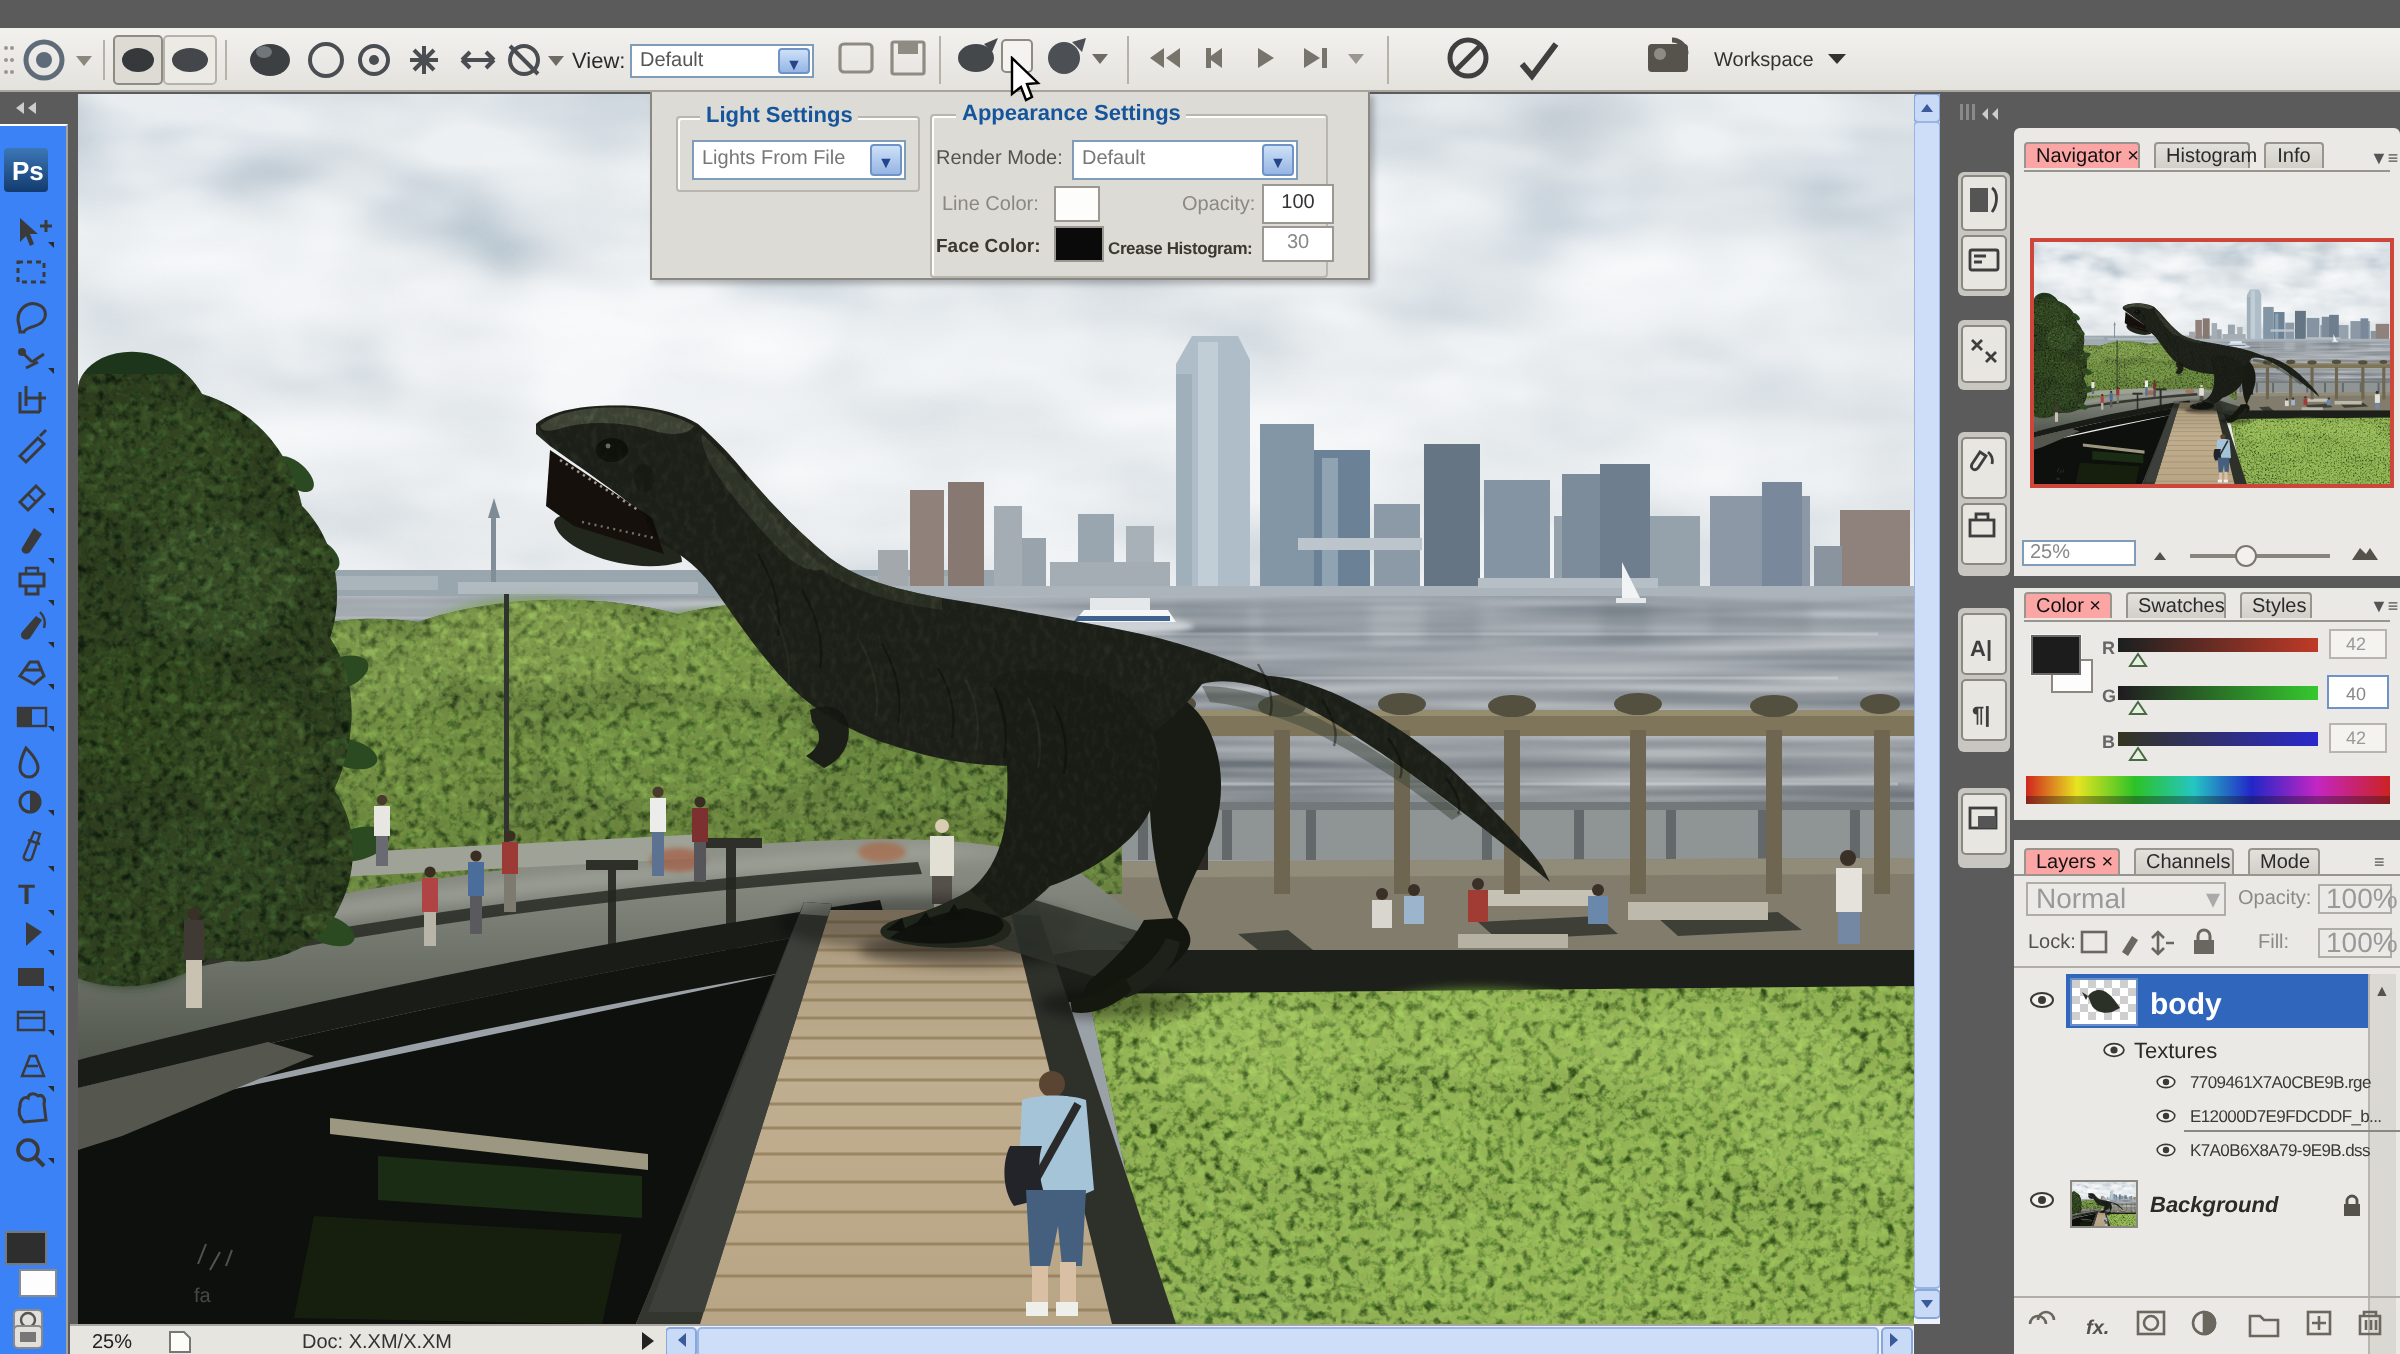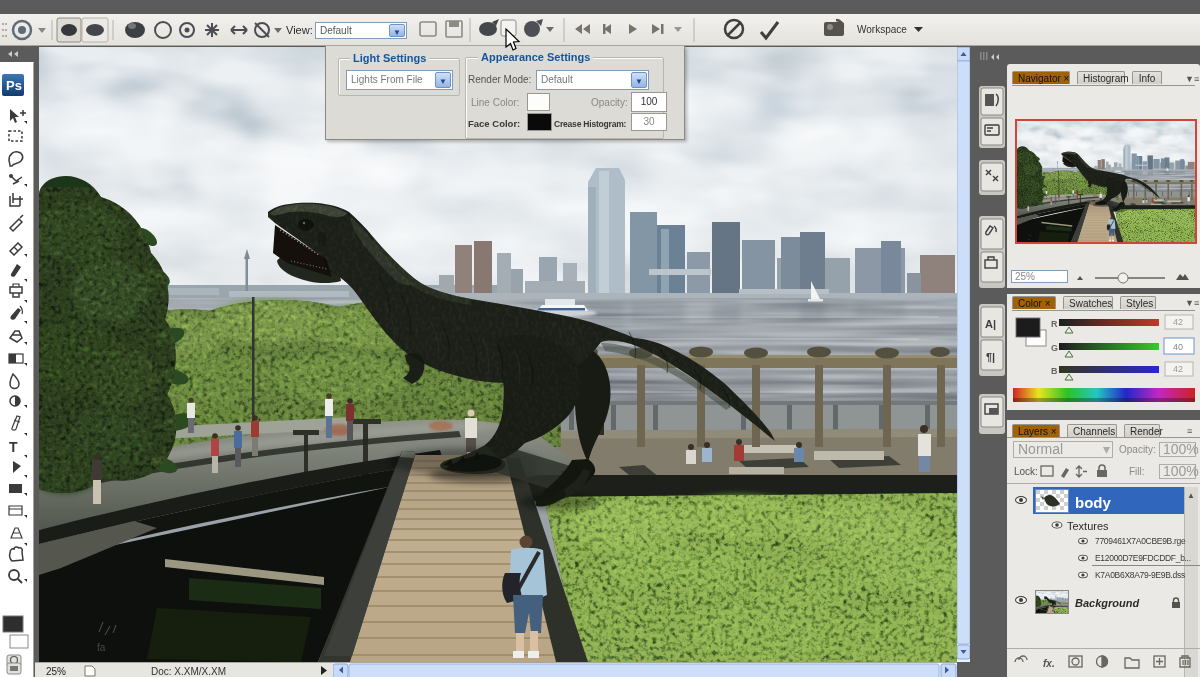--- a/index.html
+++ b/index.html
@@ -3,35 +3,35 @@
 <style>
 *{margin:0;padding:0;box-sizing:border-box}
 html,body{width:1200px;height:677px;overflow:hidden;font-family:"Liberation Sans",sans-serif}
 #app{position:relative;width:1200px;height:677px;background:#5b5b5b;overflow:hidden}
 .abs{position:absolute}
 #menubar{left:0;top:0;width:1200px;height:14px;background:#e7e5e0;border-bottom:1px solid #cfccc6;font-size:10.5px;color:#1a1a1a;font-weight:bold;letter-spacing:.2px}
 #menubar span{position:absolute;top:0px;white-space:nowrap}
 #psicon{left:2px;top:1px;width:15px;height:12px;background:linear-gradient(#4a7ab5,#1e4a80);color:#fff;font-size:9px;font-weight:bold;text-align:center;line-height:12px;border-radius:2px}
 #optbar{left:0;top:14px;width:1200px;height:32px;background:linear-gradient(#f2f1ee,#e4e2dd);border-bottom:1px solid #a9a69f}
 #toolhead{left:0;top:46px;width:34px;height:16px;background:#5b5b5b;color:#ddd}
-#toolcol{left:0;top:62px;width:34px;height:615px;background:#ffffff;border-right:1px solid #a5a29b;border-top:1px solid #fff}
+#toolcol{left:0;top:62px;width:34px;height:615px;background:#3b82f6;border-right:1px solid #a5a29b;border-top:1px solid #fff}
 #canvas{left:39px;top:47px;width:918px;height:615px;background:#9aa2a8}
 #vscroll{left:957px;top:47px;width:13px;height:615px;background:#f0f4fb}
 #statusbar{left:35px;top:662px;width:922px;height:15px;background:#e7e5e0;border-top:1px solid #a9a69f;font-size:10px;color:#222}
 #rightdock{left:970px;top:46px;width:230px;height:631px;background:#5b5b5b}
 #floatpanel{left:325px;top:46px;width:360px;height:94px;background:#dcdbd6;border:1px solid #8a8880;border-top:none;box-shadow:2px 2px 3px rgba(0,0,0,.25);font-size:11px}
 .fs{position:absolute;border:1px solid #b8b6ae;border-radius:2px;box-shadow:inset 1px 1px 0 #fdfdfb}
 .leg{position:absolute;color:#15559c;font-weight:bold;font-size:11px;background:#dcdbd6;padding:0 3px;white-space:nowrap}
 .xpdd{position:absolute;background:#fff;border:1px solid #7f9db9;font-size:10px;color:#555}
 .xpbtn{position:absolute;right:1px;top:1px;bottom:1px;width:16px;background:linear-gradient(#cde0f7,#96b5e4);border:1px solid #6f93c7;border-radius:2px;color:#23458c;font-size:8px;text-align:center}
 .lbl{position:absolute;white-space:nowrap;font-size:10px}
 .vbox{position:absolute;background:#fff;border:1px solid #9a9890;font-size:10px;color:#333;text-align:center}
 .pnl{position:absolute;background:#ebe9e5}
 .tab{position:absolute;height:13px;font-size:10px;color:#2a2a2a;background:linear-gradient(#e3e1dc,#d2cfc9);border:1px solid #98958e;border-bottom:none;border-radius:2px 2px 0 0;text-align:center;padding:0 5px;line-height:13px;white-space:nowrap}
-.tab.on{background:#a16207;color:#111}
+.tab.on{background:#fca5a5;color:#111}
 .ddgray{position:absolute;background:#eceae6;border:1px solid #b0ada6;color:#999;font-size:14px}
 .eye{position:absolute;width:12px;height:8px;border-radius:50%;border:1.5px solid #3c3a34;background:#f4f3ef}.eye:after{content:"";position:absolute;left:3px;top:1px;width:4px;height:4px;border-radius:50%;background:#3c3a34}
 </style></head>
 <body>
 <div id="app">
 <svg width="0" height="0" style="position:absolute">
 <defs>
 <symbol id="photo" viewBox="0 0 918 615" preserveAspectRatio="none">
 <defs>
 <linearGradient id="skyG" x1="0" y1="0" x2="0" y2="1">
@@ -799,21 +799,21 @@
           <text x="166" y="40" font-size="9" fill="#888">40</text>
   <rect x="158" y="52" width="28" height="14" fill="#f4f3ef" stroke="#b8b5ae"></rect>
           <text x="166" y="62" font-size="9" fill="#999">42</text>
   <rect x="6" y="78" width="182" height="14" fill="url(#rainbow)"></rect>
   <rect x="6" y="88" width="182" height="4" fill="#141414" opacity=".35"></rect>
  </svg>
 </div>
 <div class="pnl" style="left:37px;top:374px;width:193px;height:257px">
  <div class="tab on" style="left:5px;top:4px;width:48px">Layers ×</div>
  <div class="tab" style="left:60px;top:4px;width:50px">Channels</div>
- <div class="tab" style="left:117px;top:4px;width:36px">Render</div>
+ <div class="tab" style="left:117px;top:4px;width:36px">Mode</div>
  <div class="abs" style="left:180px;top:6px;color:#555;font-size:9px">≡</div>
  <div class="abs" style="left:0;top:17px;width:193px;height:240px;background:#ebe9e5;border-top:1px solid #98958e"></div>
  <div class="ddgray" style="left:6px;top:21px;width:100px;height:17px;line-height:15px;padding-left:4px">Normal<span style="position:absolute;right:2px;top:0;color:#aaa">▾</span></div>
  <div class="lbl" style="left:112px;top:24px;font-size:10px;color:#8a8a86">Opacity:</div>
  <div class="ddgray" style="left:152px;top:22px;width:37px;height:15px;line-height:13px;padding-left:3px">100%</div>
  <div class="lbl" style="left:7px;top:46px;font-size:10px;color:#55524c">Lock:</div>
  <svg class="abs" style="left:32px;top:44px" width="80" height="15" viewBox="0 0 80 15">
   <rect x="2" y="2" width="12" height="10" fill="none" stroke="#6a6760" stroke-width="1.3"></rect>
   <path d="M22 12 l5 -8 l3 2 l-5 8 z" fill="#6a6760"></path>
   <path d="M40 3 v9 M37 5 l3 -3 l3 3 M37 10 l3 3 l3 -3 M44 7.5 h4" stroke="#6a6760" stroke-width="1.3" fill="none"></path>

